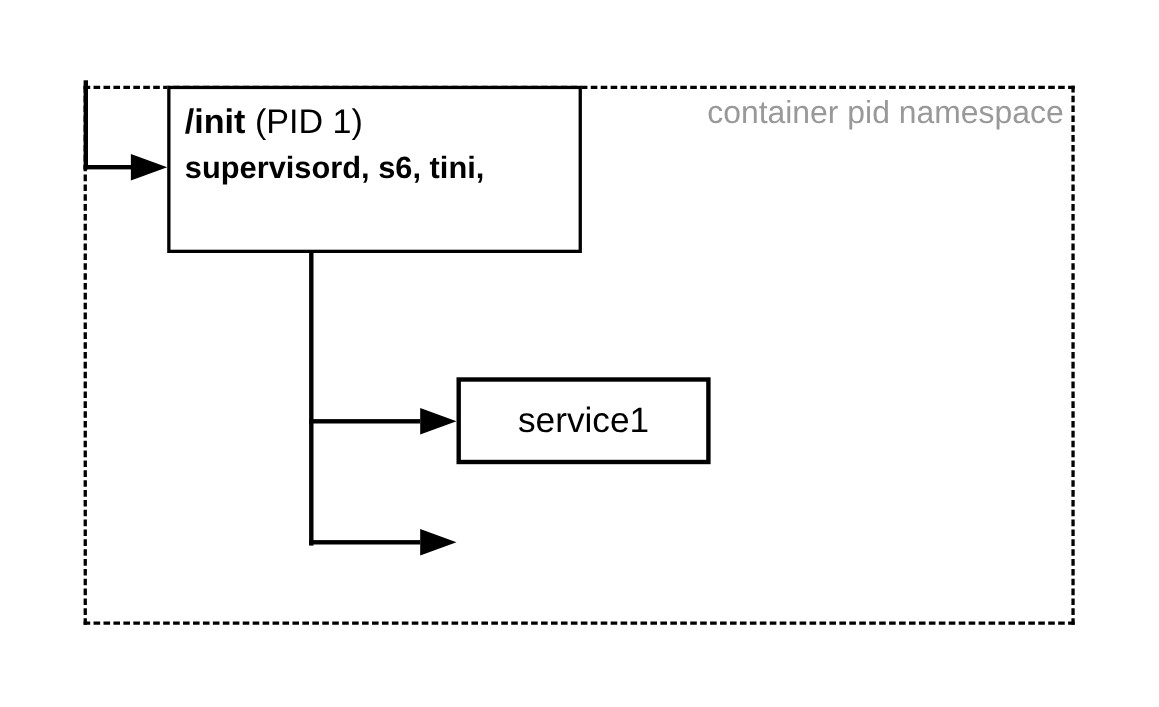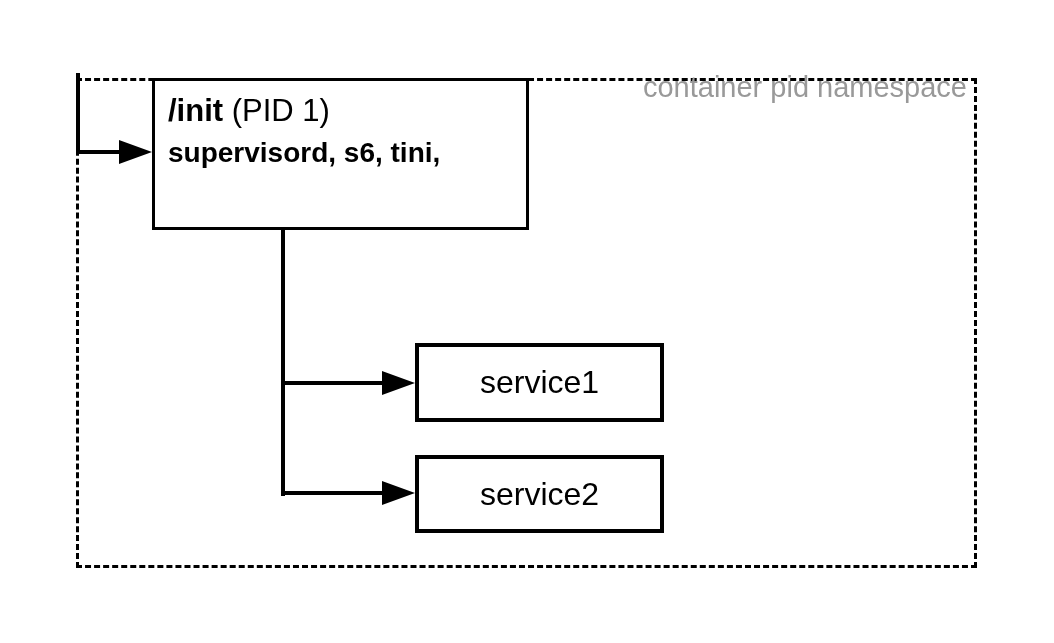--- a/index.html
+++ b/index.html
@@ -22,21 +22,21 @@
     left: 76px;
     top: 78px;
     width: 901px;
     height: 490px;
     border: 3px dashed #000000;
     box-sizing: border-box;
     background: transparent;
   }
   .ns-label {
     position: absolute;
-    top: 72px;
+    top: 88px;
     right: 87px;
     font-size: 29px;
     line-height: 1.1;
     color: #999999;
     white-space: nowrap;
   }
   
   .box {
     position: absolute;
     box-sizing: border-box;
@@ -59,21 +59,21 @@
     font-weight: bold;
   }
   .init-line {
     font-size: 28px;
     line-height: 41px;
     white-space: nowrap;
     font-weight: bold;
   }
   .service-box {
     left: 415px;
-    width: 249px;
+    width: 231px;
     border-width: 4px;
     display: flex;
     align-items: center;
     justify-content: center;
     font-size: 32px;
   }
   .s1 { top: 343px; height: 79px; }
   .s2 { top: 455px; height: 78px; }
   
   .line {
@@ -123,17 +123,14 @@
   <div class="line branch1-h"></div>
   <div class="arrowhead branch1-head"></div>
 
   <div class="line branch2-h"></div>
   <div class="arrowhead branch2-head"></div>
 
   <div class="box service-box s1">
     <span>service1</span>
   </div>
 
-  <div class="box service-box s2">
-    <span>service2</span>
-  </div>
 
 </div>
 
 </body></html>

